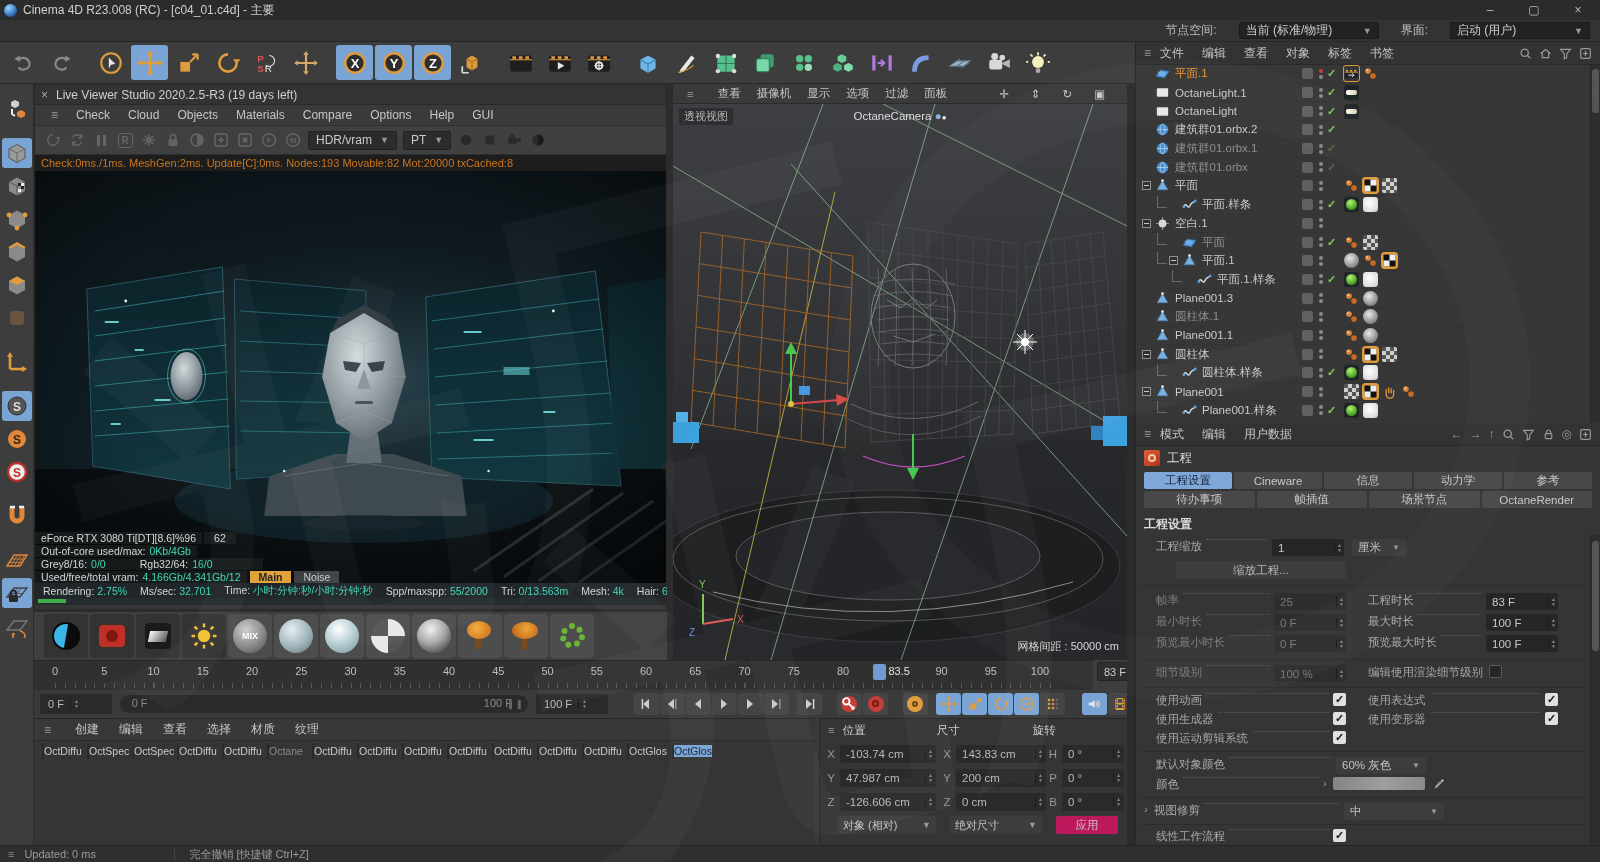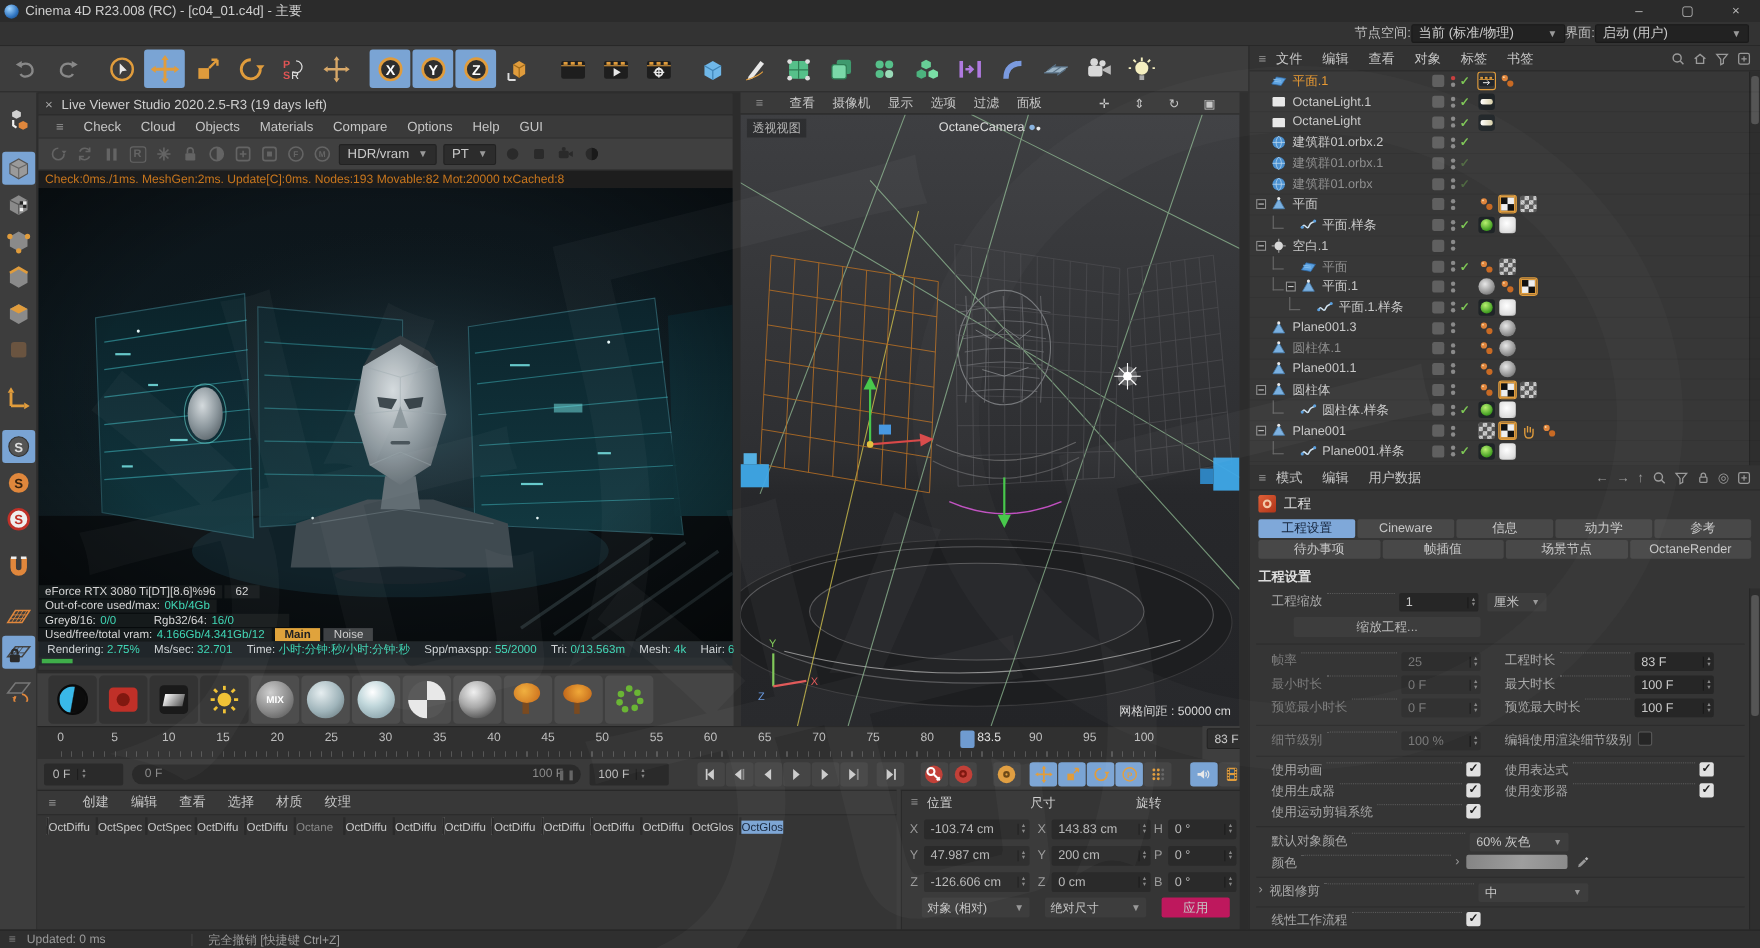--- a/index.html
+++ b/index.html
@@ -6,21 +6,21 @@
   *{box-sizing:border-box;font-family:"Liberation Sans",sans-serif;}
   #app{position:relative;width:1600px;height:862px;background:#3a3a3a;overflow:hidden;color:#c8c8c8;font-size:12px;}
   .abs{position:absolute;}
   
   #titlebar{left:0;top:0;width:1600px;height:20px;background:#2b2b2b;display:flex;align-items:center;padding-left:4px;color:#cfcfcf;}
   #appicon{width:13px;height:13px;border-radius:50%;background:radial-gradient(circle at 35% 30%,#9fd4ff,#2f74c0 60%,#123a6a);margin-right:6px;}
   #winbtns{margin-left:auto;display:flex;height:20px;}
   #winbtns span{width:44px;text-align:center;line-height:20px;color:#bbb;font-size:12px;}
   #menubar{left:0;top:20px;width:1600px;height:22px;background:#333;display:flex;align-items:center;border-bottom:1px solid #272727;}
   #mainmenu{display:flex;}
-  #menuright{margin-left:auto;display:flex;align-items:center;gap:0;padding-right:10px;color:#bdbdbd;}
+  #menuright{margin-left:auto;display:flex;align-items:center;gap:22px;padding-right:10px;color:#bdbdbd;}
   .ddbox{background:#222;border:1px solid #1a1a1a;border-radius:2px;height:17px;display:flex;align-items:center;padding:0 6px;color:#ccc;min-width:140px;}
   .ddbox .cart{margin-left:auto;color:#9a9a9a;font-size:9px;padding-left:8px;}
   
   #toolbar{left:0;top:42px;width:1135px;height:42px;background:#3d3d3d;border-bottom:1px solid #2a2a2a;display:flex;align-items:center;padding-left:4px;gap:2px;}
   .tbtn{width:37px;height:35px;border-radius:3px;display:flex;align-items:center;justify-content:center;background:transparent;}
   .tbtn.on{background:#7aa4d4;}
   .tbtn svg{width:26px;height:26px;}
   .tbsep{width:8px;height:35px;}
   
   #lefttb{left:0;top:84px;width:34px;height:761px;background:#3d3d3d;border-right:1px solid #2c2c2c;display:flex;flex-direction:column;align-items:center;padding-top:10px;gap:3px;}

